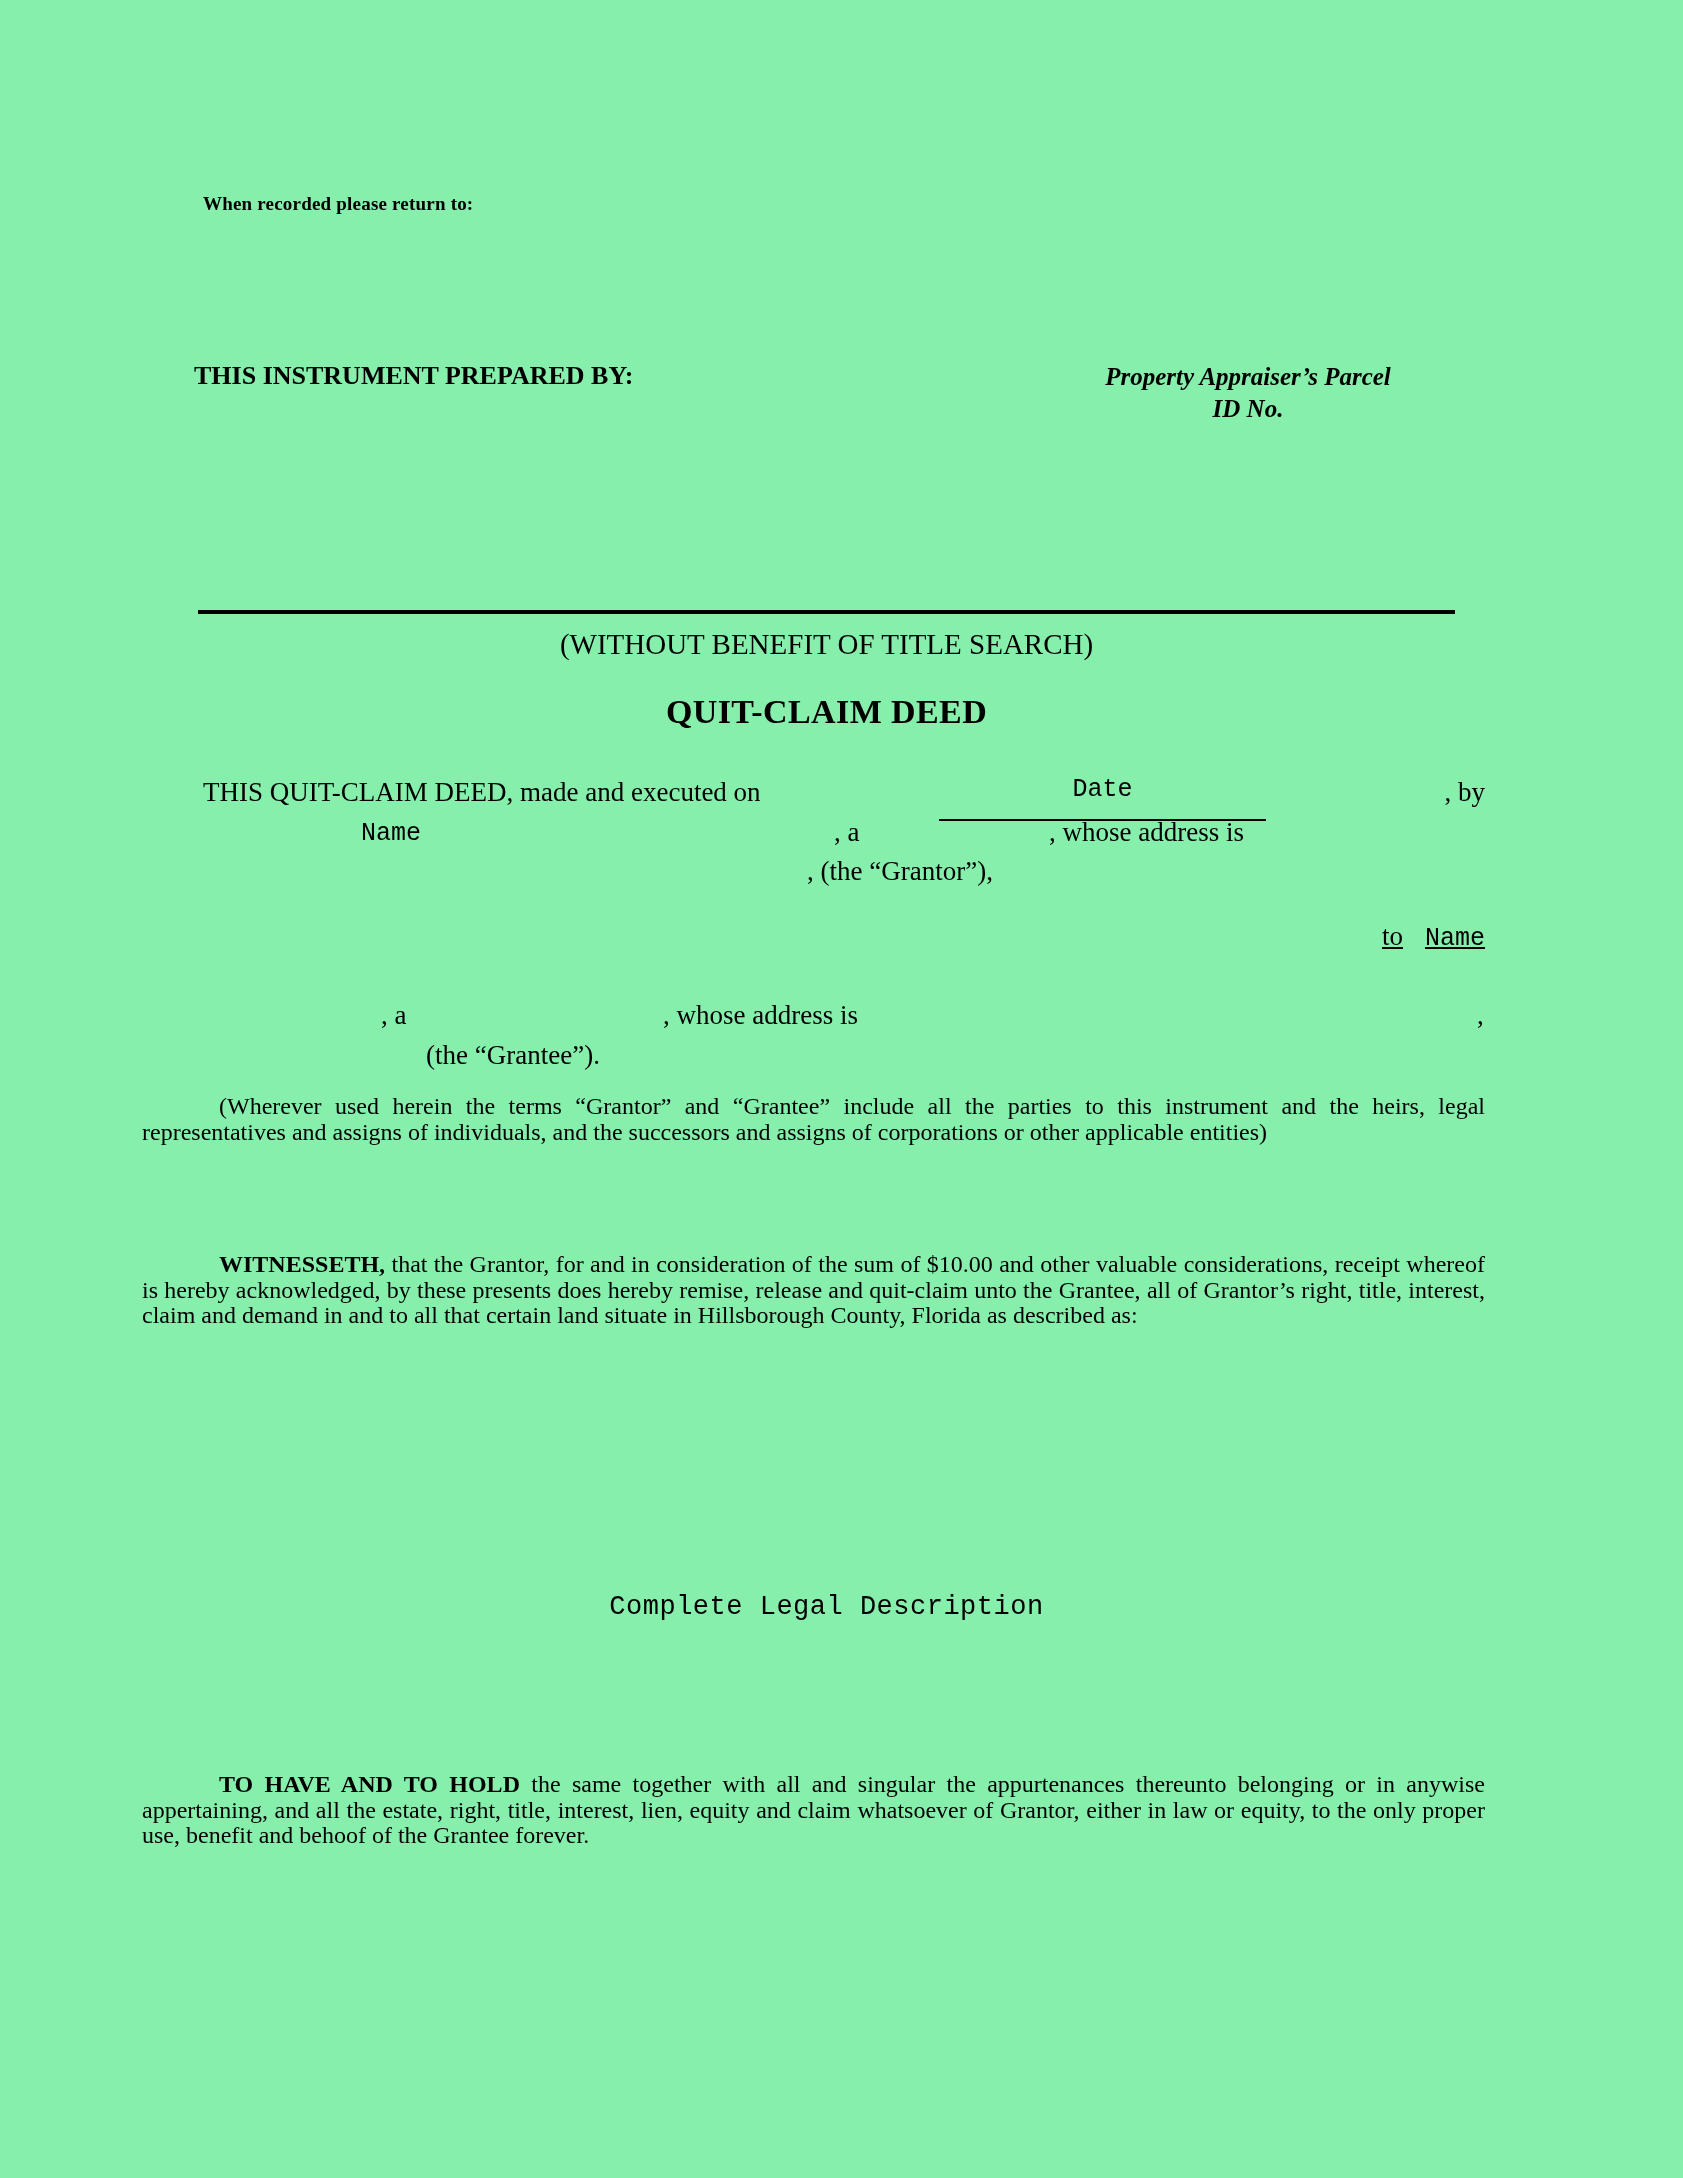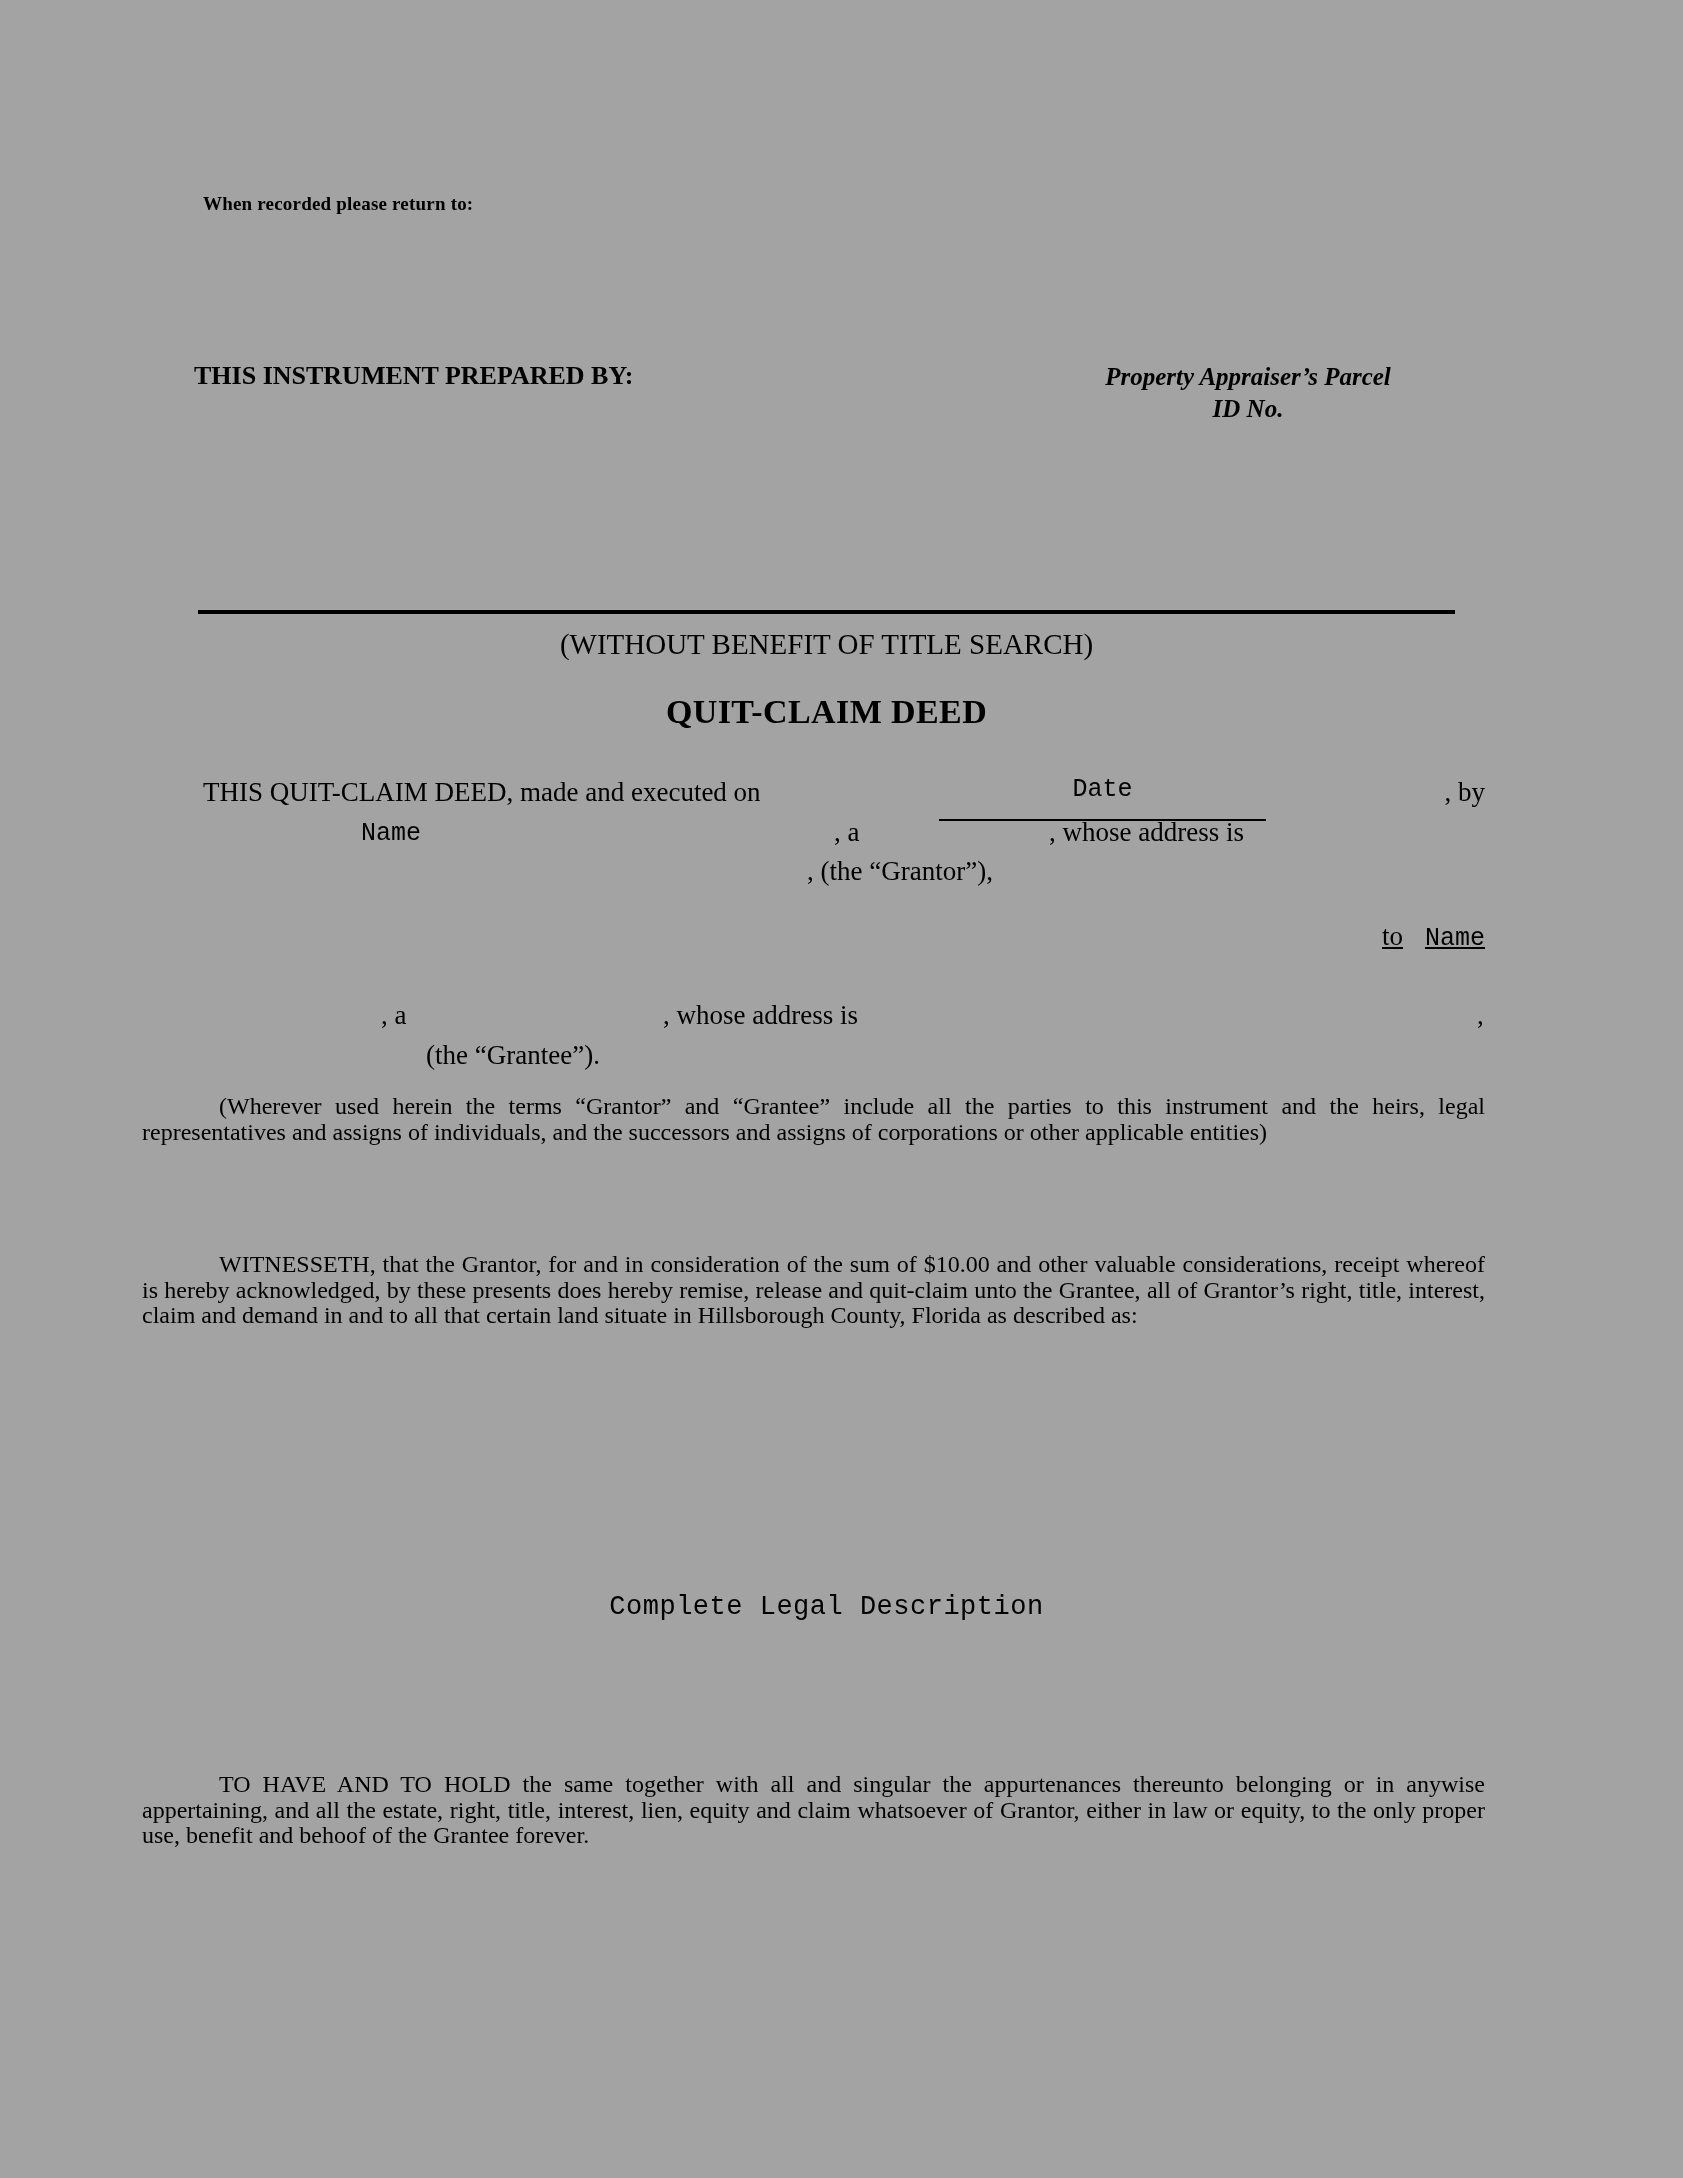--- a/index.html
+++ b/index.html
@@ -4,30 +4,30 @@
 <style>
   html, body {
     margin: 0;
     padding: 0;
     background: #ffffff;
   }
   .page {
     position: relative;
     width: 1683px;
     height: 2178px;
-    background: #a3a3a3;
+    background: #86efac;
     margin: 0 auto;
     font-family: "Liberation Serif", "DejaVu Serif", serif;
     color: #000000;
     overflow: hidden;
   }
 
   
   .abs { position: absolute; }
-  .bold { font-weight: normal; }
+  .bold { font-weight: bold; }
   .mono {
     font-family: "Liberation Mono", "DejaVu Sans Mono", monospace;
   }
 
   
   #return-label {
     left: 203px;
     top: 193px;
     font-size: 19px;
     font-weight: bold;

